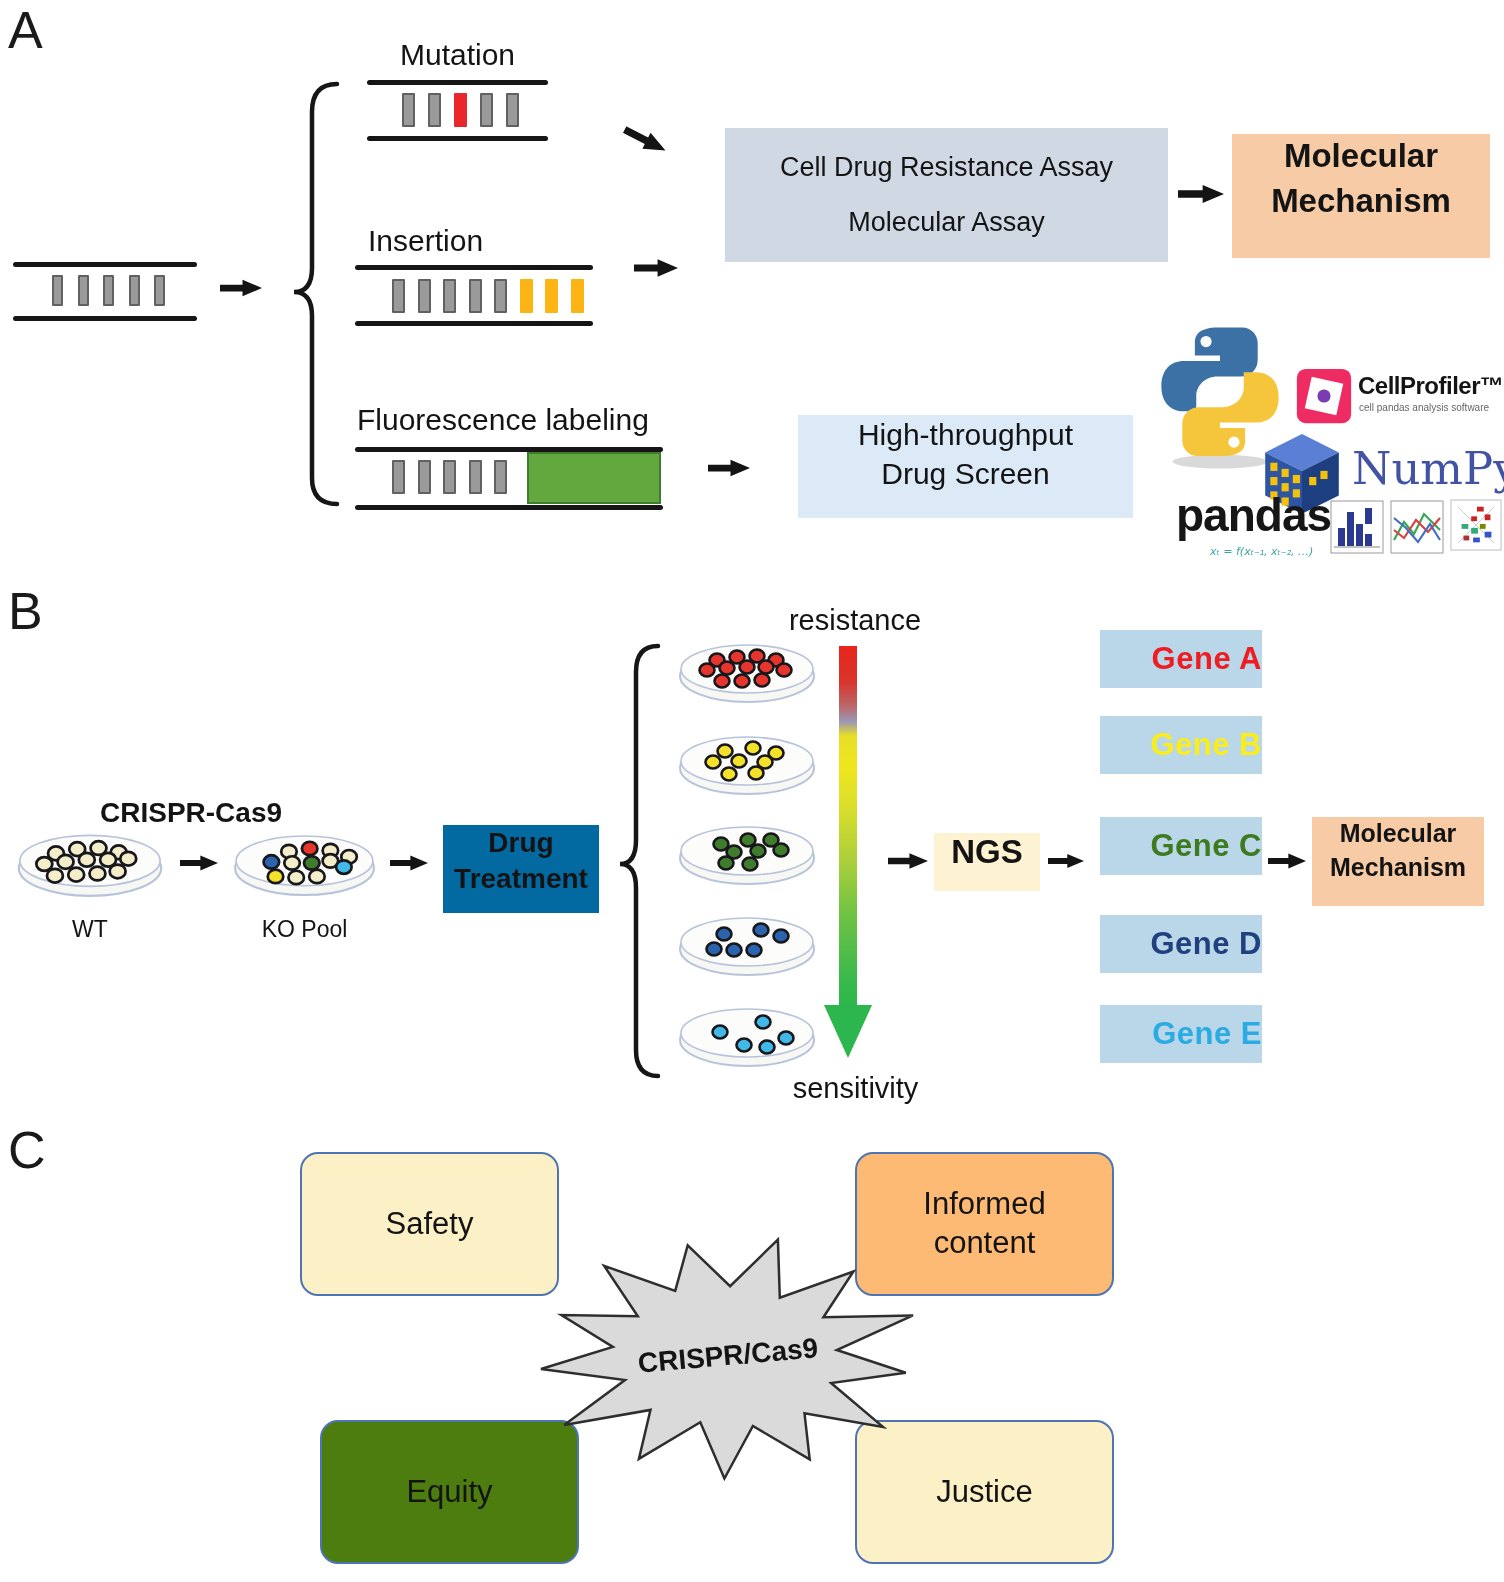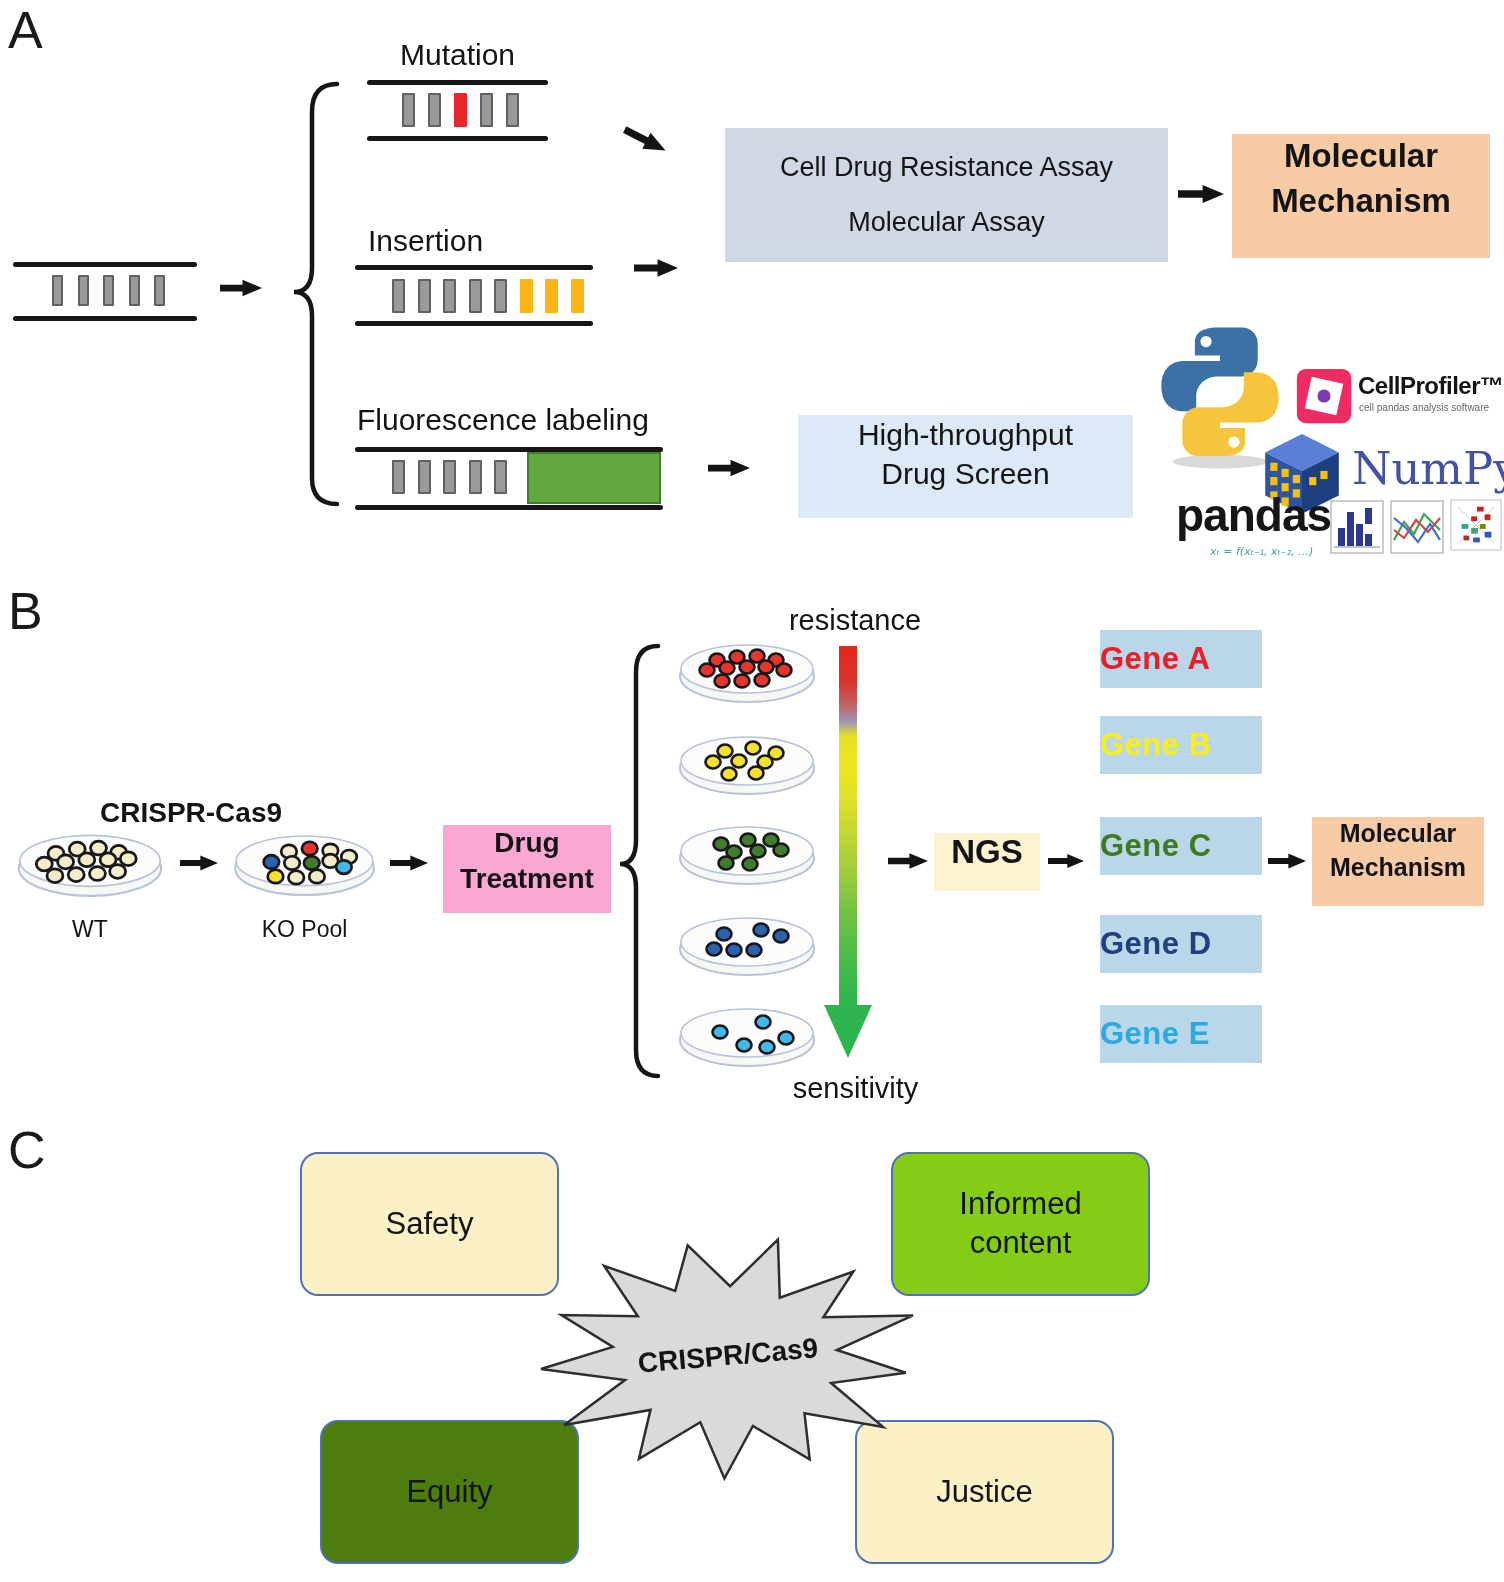--- a/index.html
+++ b/index.html
@@ -10,21 +10,21 @@
   .line{position:absolute;height:5px;background:#161616;border-radius:2.5px;}
   .dna-bars{position:absolute;display:flex;align-items:flex-start;}
   .dna-bar{box-sizing:border-box;border-radius:1px;}
   .dna-bar.gray{border:2px solid #616161;}
   .title{position:absolute;font-size:30px;color:#141414;white-space:nowrap;}
   .box{position:absolute;display:flex;flex-direction:column;align-items:center;text-align:center;box-sizing:border-box;}
   .arr{position:absolute;fill:#141414;}
   .lbl{position:absolute;color:#141414;white-space:nowrap;}
   .ctr{text-align:center;}
   .brace{position:absolute;fill:none;stroke:#161616;stroke-width:4.5;stroke-linecap:round;}
-  .gene-box{position:absolute;left:1100px;width:162px;height:58px;display:flex;align-items:center;justify-content:flex-start;
+  .gene-box{position:absolute;left:1100px;width:162px;height:58px;display:flex;align-items:center;justify-content:flex-end;
             font-weight:bold;font-size:31px;letter-spacing:.5px;}
   .ethics{position:absolute;width:255px;height:140px;border-radius:18px;border:2.5px solid;
           display:flex;flex-direction:column;align-items:center;justify-content:center;font-size:31px;line-height:1.25;}
   .dish{position:absolute;}
   .grad-shaft{position:absolute;left:839px;top:646px;width:18px;height:360px;
     background:linear-gradient(180deg,#e8251d 0%,#d8352b 10%,#b96a6e 17%,#9d97b6 21%,#e7df25 25%,#efe61f 34%,#d9de2c 45%,#a9cf3a 60%,#6ec244 75%,#3bb94c 92%,#2db64d 100%);}
   .serif{font-family:"DejaVu Serif","Liberation Serif",serif;}
   .small-icon{position:absolute;}
 </style>
 </head>
@@ -231,21 +231,21 @@
       <ellipse cx="42" cy="44" rx="7.5" ry="6.5" fill="#f4e22a" stroke="#17171c" stroke-width="2.6"></ellipse>
       <ellipse cx="62" cy="45" rx="7.5" ry="6.5" fill="#f3edca" stroke="#17171c" stroke-width="2.6"></ellipse>
       <ellipse cx="82" cy="44" rx="7.5" ry="6.5" fill="#f3edca" stroke="#17171c" stroke-width="2.6"></ellipse>
     </svg>
   <div class="lbl ctr" style="left:232px;top:916px;width:145px;font-size:23px">KO Pool</div>
 
   <svg class="arr" style="left:390px;top:854px;width:38px;height:18px" viewBox="0 0 56 24">
       <path d="M0 7.5 L30 7.5 L30 1 L56 12 L30 23 L30 16.5 L0 16.5 Z"></path>
     </svg>
 
-  <div class="box" style="left: 443px; top: 825px; width: 168px; height: 88px; font-size: 28px; font-weight: bold; line-height: 1.3; background: #f9a8d4;">
+  <div class="box" style="left: 443px; top: 825px; width: 156px; height: 88px; font-size: 28px; font-weight: bold; line-height: 1.3; background: #0369a1;">
     <div>Drug</div>
     <div>Treatment</div>
   </div>
 
   <svg class="brace" style="left:615px;top:638px" width="50" height="446" viewBox="0 0 50 446">
     <path d="M43 8 Q21 8 21 34 L21 202 Q21 226 5 226 Q21 226 21 250 L21 412 Q21 438 43 438"></path>
   </svg>
 
   <svg class="dish" style="left:677px;top:640px;width:140px;height:64px" viewBox="0 0 140 64">
       <ellipse cx="70" cy="36" rx="67" ry="26" fill="#f7f7f4" stroke="#b6c3da" stroke-width="2"></ellipse>
@@ -349,21 +349,21 @@
   <div class="box" style="left: 1312px; top: 817px; width: 172px; height: 89px; font-size: 25px; font-weight: bold; line-height: 1.35; background: rgb(246, 203, 166);">
     <div>Molecular</div>
     <div>Mechanism</div>
   </div>
 
   <div class="panel-label" style="left:8px;top:1124px">C</div>
 
   <div class="ethics" style="left: 300px; top: 1152px; background: rgb(251, 240, 198); border-color: rgb(79, 116, 179);">
     <div>Safety</div>
   </div>
-  <div class="ethics" style="left: 855px; top: 1152px; background: #84cc16; border-color: rgb(79, 116, 179); margin-left: 36px;">
+  <div class="ethics" style="left: 855px; top: 1152px; background: #fdba74; border-color: rgb(79, 116, 179);">
     <div>Informed</div>
     <div>content</div>
   </div>
   <div class="ethics" style="left: 300px; top: 1420px; background: #4d7c0f; border-color: rgb(79, 116, 179); margin-left: 20px;">
     <div>Equity</div>
   </div>
   <div class="ethics" style="left: 855px; top: 1420px; background: rgb(251, 240, 198); border-color: rgb(79, 116, 179);">
     <div>Justice</div>
   </div>
 

